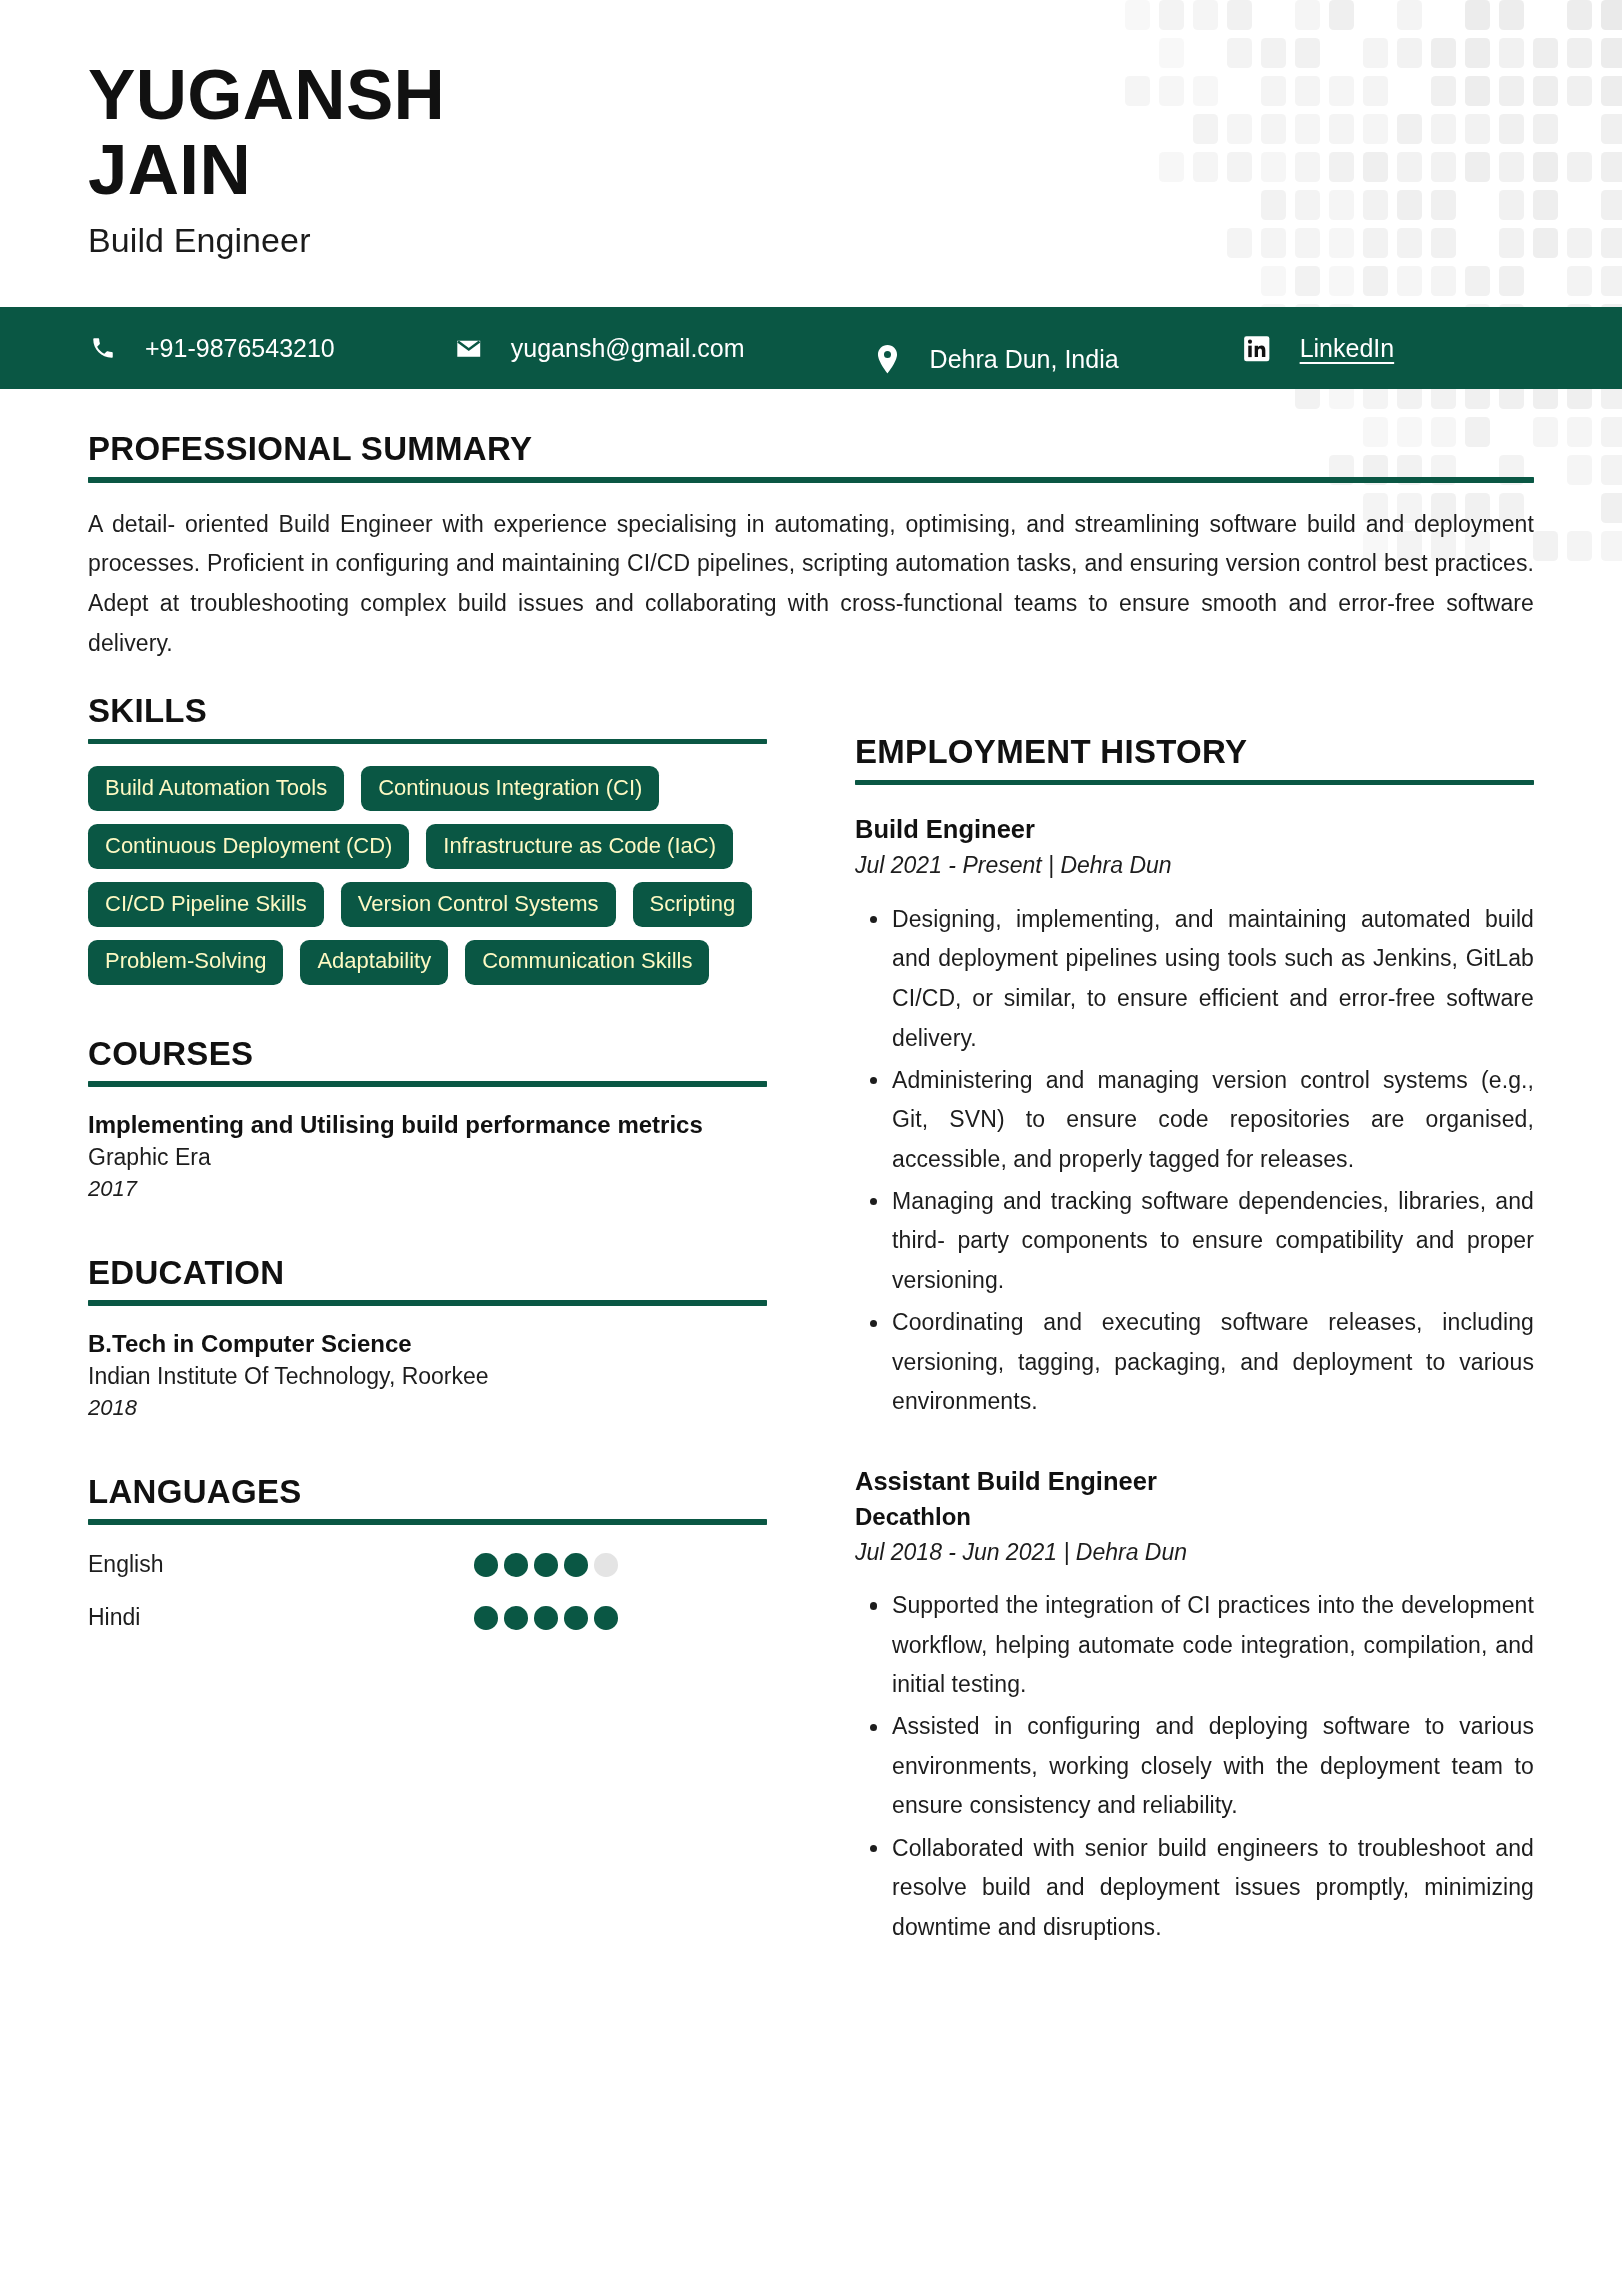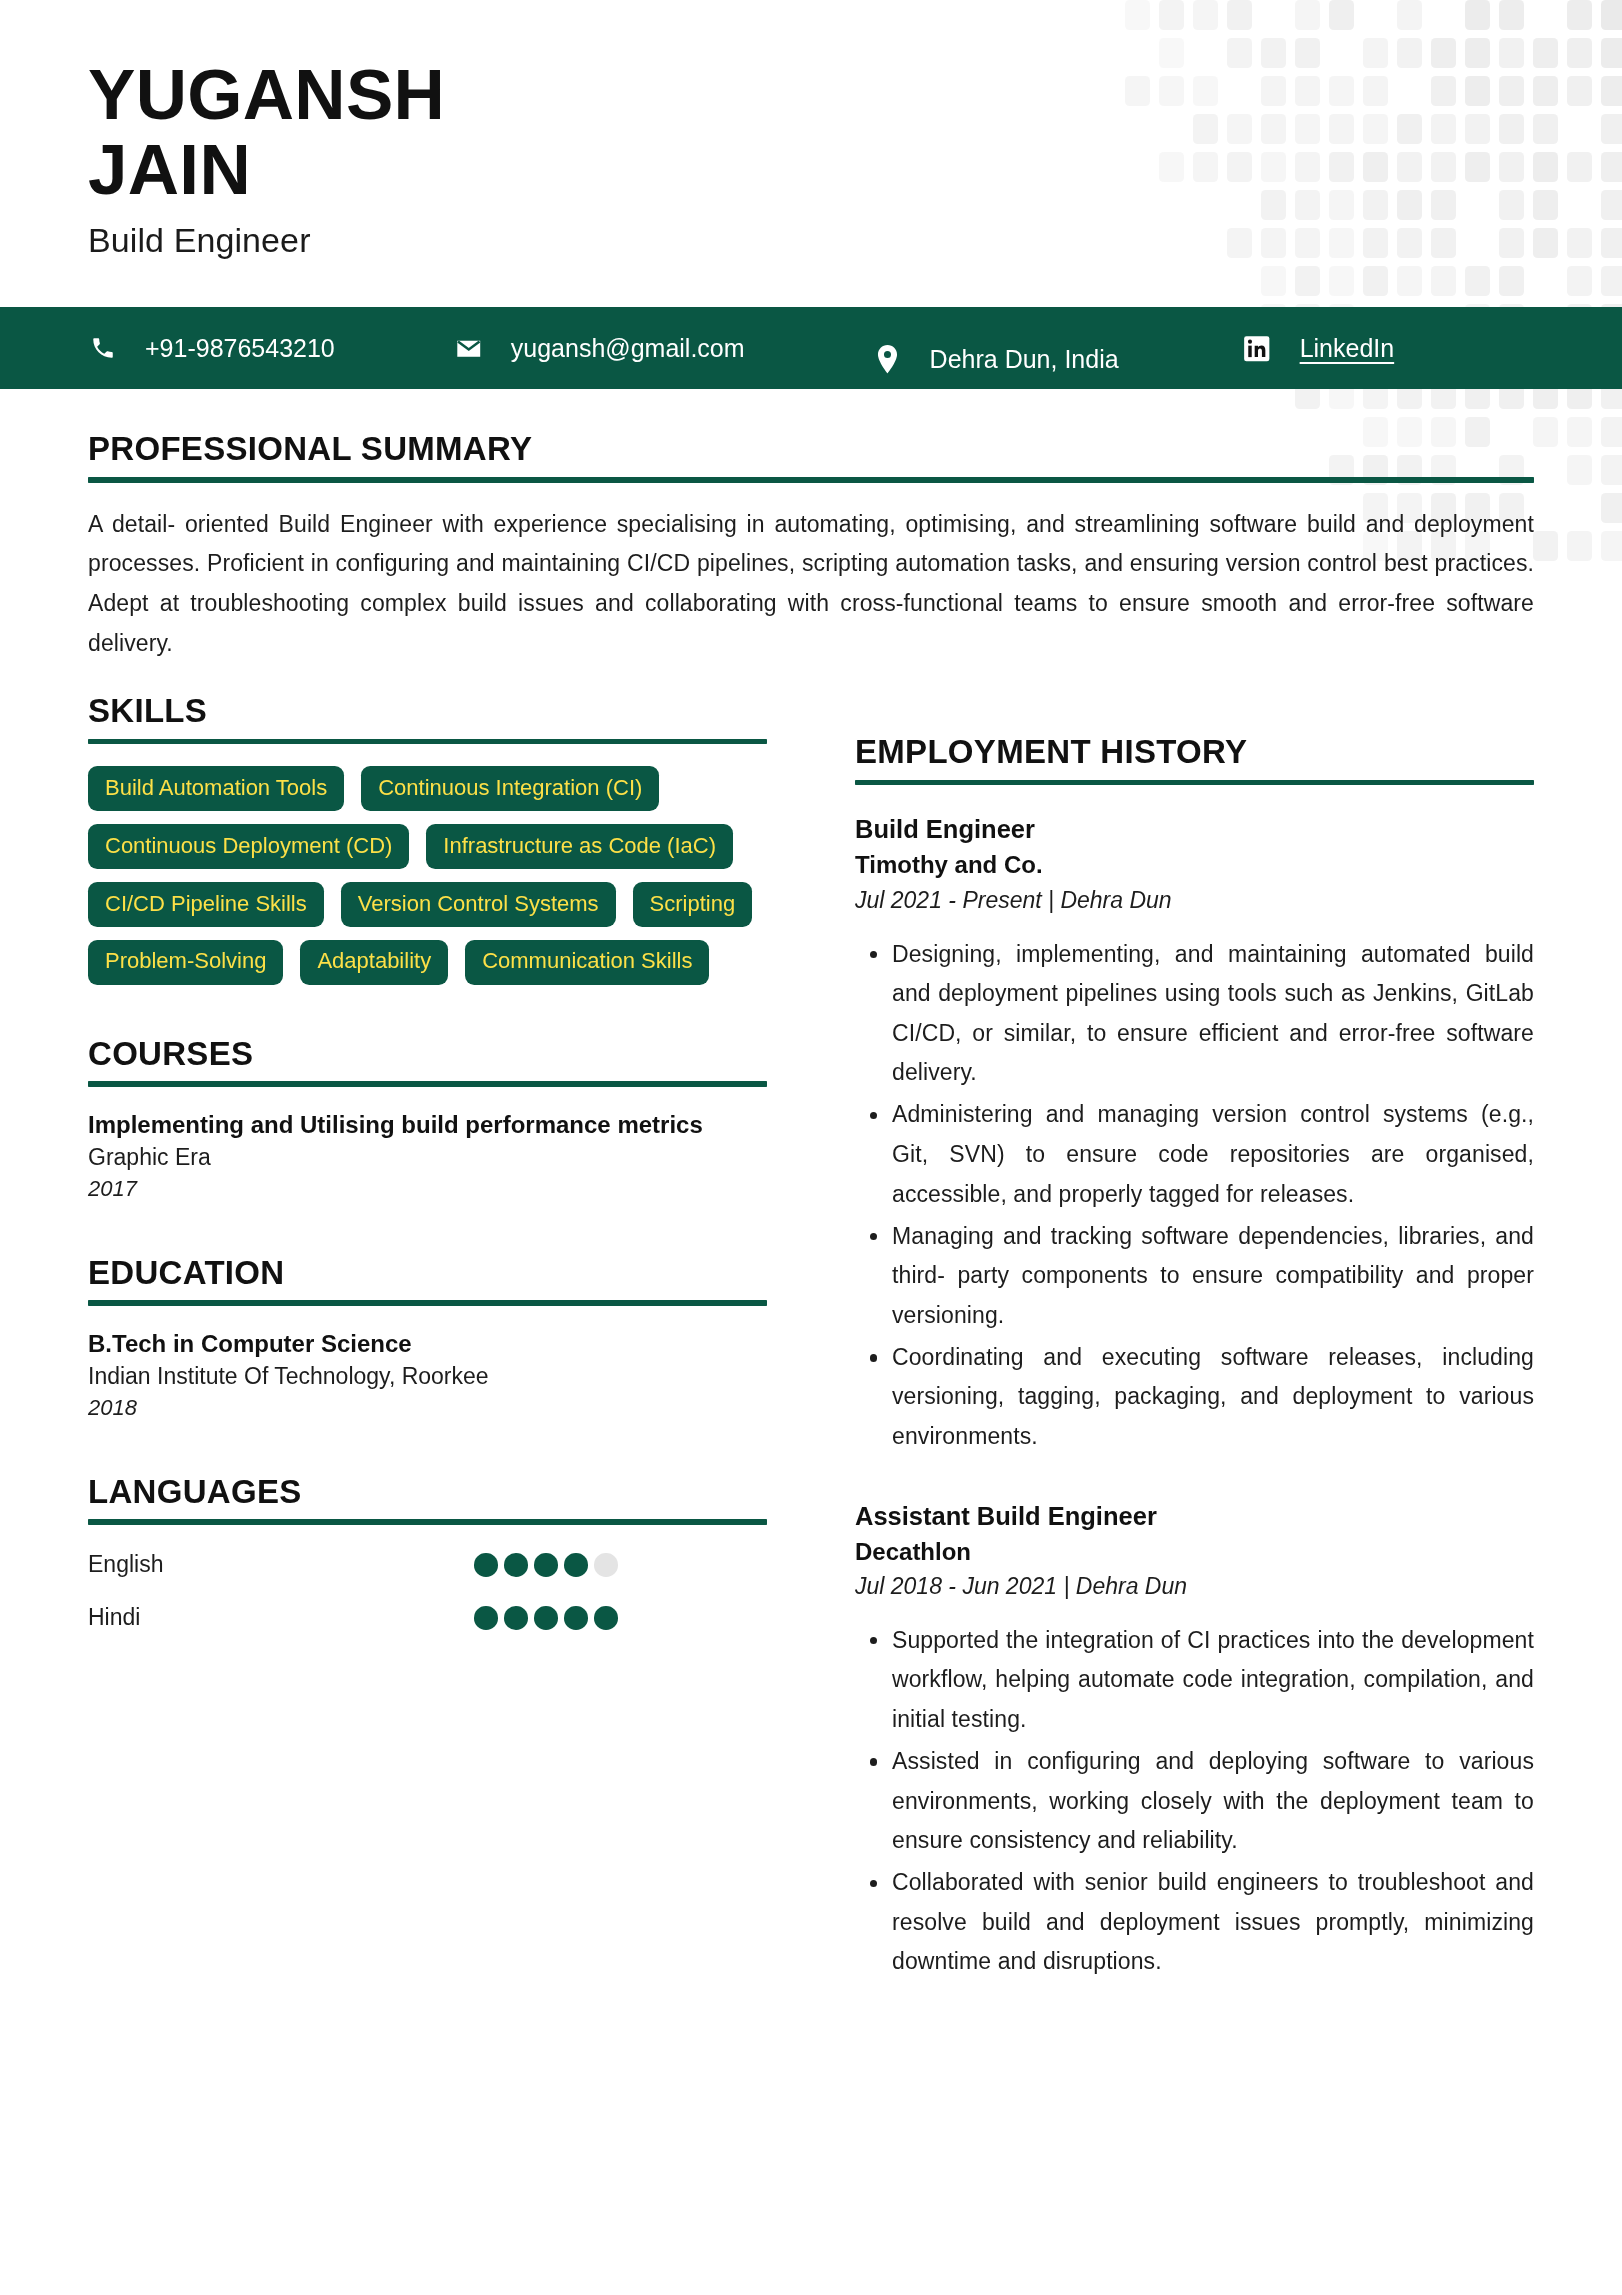--- a/index.html
+++ b/index.html
@@ -118,21 +118,21 @@
 
   
   .chips {
     margin-top:22px;
     display:flex;
     flex-wrap:wrap;
     gap:13px 17px;
   }
   .chip {
     background:#0a5744;
-    color:#fde047;
+    color:#fef9c3;
     border-radius:9.2px;
     padding:8.5px 17px 11px 17px;
     font-size:22px;
     line-height:1.15;
     white-space:nowrap;
   }
 
   
   .entry { margin-top:22px; }
   .entry-title {
@@ -490,21 +490,20 @@
 
     <div class="col-gap"></div>
 
     <div class="col-right">
       <div class="section" style="margin-top:0;">
         <div class="section-title">EMPLOYMENT HISTORY</div>
         <div class="rule"></div>
         <div id="jobs-list">
             <div class="job">
               <div class="job-role">Build Engineer</div>
-              <div class="job-company">Timothy and Co.</div>
               <div class="job-dates">Jul 2021 - Present | Dehra Dun</div>
               <ul class="bullets">
                 <li>Designing, implementing, and maintaining automated build and deployment pipelines using tools such as Jenkins, GitLab CI/CD, or similar, to ensure efficient and error-free software delivery.</li>
                 <li>Administering and managing version control systems (e.g., Git, SVN) to ensure code repositories are organised, accessible, and properly tagged for releases.</li>
                 <li>Managing and tracking software dependencies, libraries, and third- party components to ensure compatibility and proper versioning.</li>
                 <li>Coordinating and executing software releases, including versioning, tagging, packaging, and deployment to various environments.</li>
               </ul>
             </div>
             <div class="job">
               <div class="job-role">Assistant Build Engineer</div>

